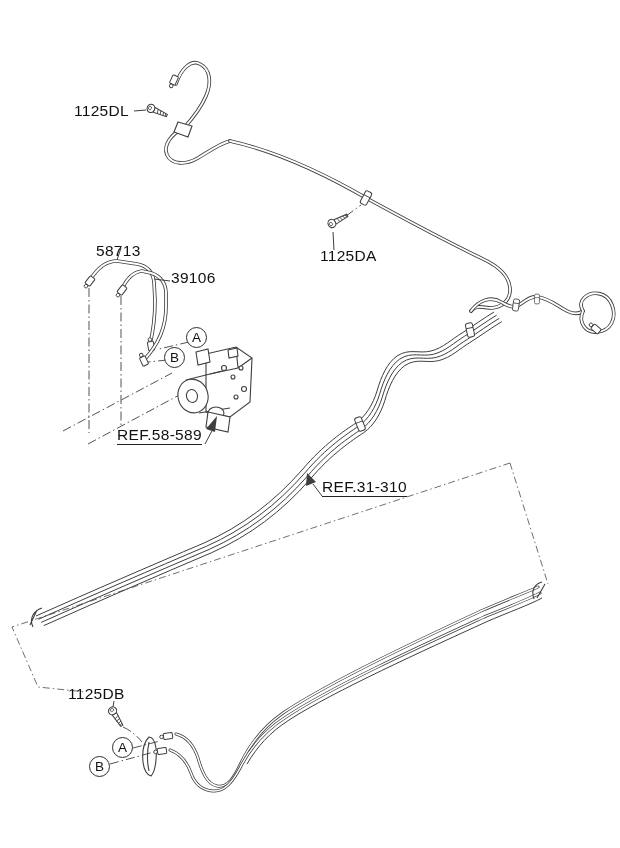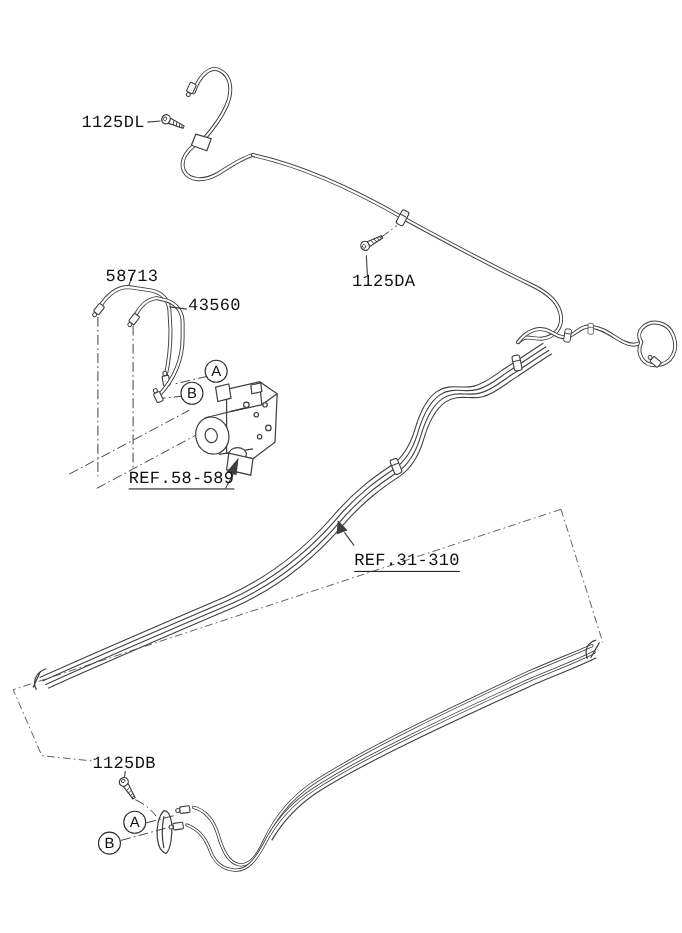--- a/index.html
+++ b/index.html
@@ -3,21 +3,21 @@
 <meta charset="utf-8">
 <style>
   html,body{margin:0;padding:0;background:#ffffff;}
   .stage{
     position:relative;width:620px;height:848px;background:#ffffff;
     font-family:"Liberation Sans",sans-serif;overflow:hidden;
   }
   .stage svg{position:absolute;left:0;top:0;}
   .plabel{
     position:absolute;font-size:15.5px;color:#111;letter-spacing:.3px;
-    white-space:nowrap;line-height:16px;font-family:Liberation Mono, monospace;
+    white-space:nowrap;line-height:16px;
   }
   .ref{border-bottom:1.4px solid #222;padding-bottom:1px;}
   .callout{
     position:absolute;width:21px;height:21px;border:1.6px solid #2e2e2e;
     border-radius:50%;background:#fff;display:flex;align-items:center;
     justify-content:center;font-size:13.5px;color:#111;box-sizing:border-box;
   }
   
   .ln{stroke:#3f3f3f;stroke-width:1.1;fill:none;}
   .lnF{stroke:#3f3f3f;stroke-width:1.1;fill:#fff;}
@@ -186,28 +186,28 @@
     <polygon class="ah" points="217,416 206,429 215,432"></polygon>
     <path class="thin" d="M 322,496 L 313,484"></path>
     <polygon class="ah" points="307,473 306,486 316,482"></polygon>
   </g>
 </svg>
 
 <div class="plabel" style="left:74px;top:103px;">1125DL</div>
 
 <div class="plabel" style="left:96px;top:243px;">58713</div>
 
-<div class="plabel" style="left:171px;top:270px;">43560</div>
+<div class="plabel" style="left:171px;top:270px;">39106</div>
 
 <div class="plabel" style="left:320px;top:248px;">1125DA</div>
 
 <div class="plabel ref" style="left:117px;top:427px;">REF.58-589</div>
 
-<div class="plabel ref" style="left:322px;top:502px;text-align:right;">REF.31-310</div>
-
-<div class="plabel" style="left:84px;top:686px;">1125DB</div>
+<div class="plabel ref" style="left:322px;top:479px;text-align:right;">REF.31-310</div>
+
+<div class="plabel" style="left:68px;top:686px;">1125DB</div>
 
 <div class="callout" style="left:186px;top:327px;">A</div>
 <div class="callout" style="left:164px;top:347px;">B</div>
 <div class="callout" style="left:112px;top:737px;">A</div>
 <div class="callout" style="left:89px;top:756px;">B</div>
 
 </div>
 
 </body></html>

